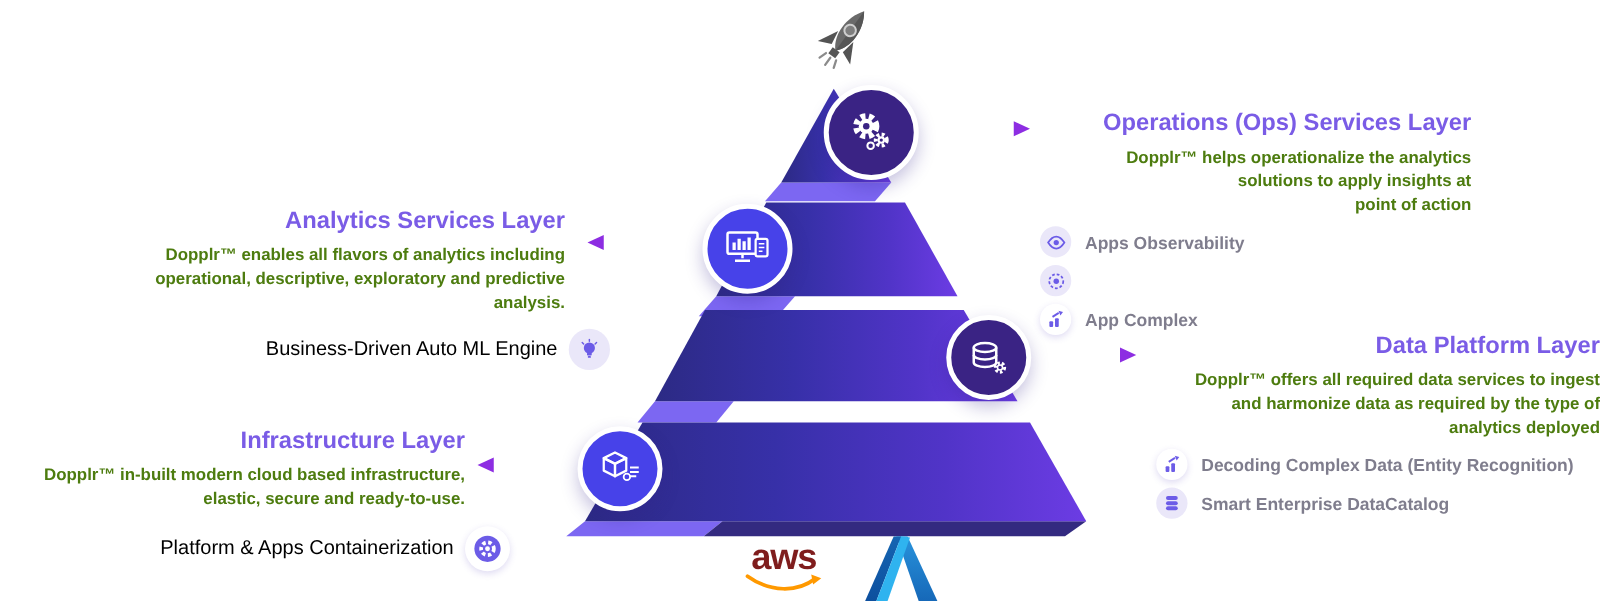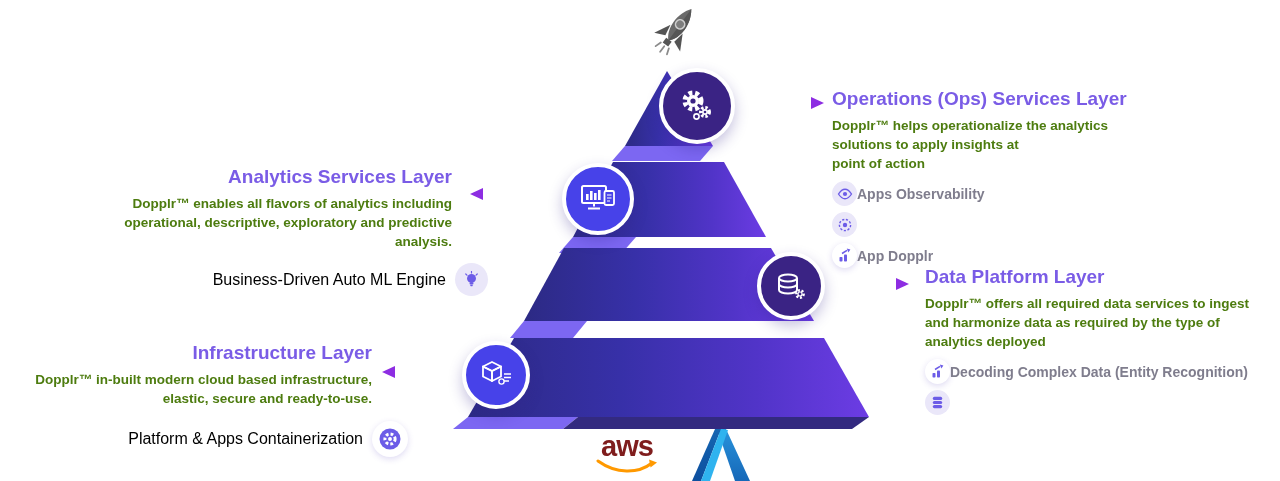--- a/index.html
+++ b/index.html
@@ -17,25 +17,25 @@
     box-shadow:0 6px 14px rgba(50,35,140,.28);
   }
   .badge.dark{background:#3a2384;}
   .badge.blue{background:#4742e9;}
   #badge-ops{left:659px;top:68px;width:68px;height:68px;}
   #badge-analytics{left:562px;top:163px;width:64px;height:64px;}
   #badge-data{left:757px;top:252px;width:60px;height:60px;}
   #badge-infra{left:462px;top:341px;width:60px;height:60px;}
 
   
-  .block{position:absolute;z-index:2;}
+  .block{position:absolute;z-index:2;text-align:right;}
   .block h2{margin:0 0 6px 0;font-size:19px;line-height:1.15;font-weight:bold;color:#7a5ce6;}
   .block .desc{margin:0;font-size:13.5px;line-height:1.42;font-weight:bold;color:#4d7c0f;white-space:pre-line;}
   .items{margin-top:8px;}
-  .item{display:flex;align-items:center;margin-top:6px;}
+  .item{display:flex;align-items:center;gap:11px;margin-top:6px;}
   .item .ilabel{font-size:14px;font-weight:bold;color:#7f7d8d;}
   .sicon{width:25px;height:25px;border-radius:50%;background:#eae7f9;display:flex;align-items:center;justify-content:center;flex:none;}
   .sicon.white{background:#ffffff;box-shadow:0 2px 6px rgba(90,70,190,.20);}
   .sicon.big{width:33px;height:33px;}
   .sicon.xbig{width:36px;height:36px;}
 
   #block-ops{left:832px;top:88px;width:345px;}
   #block-data{left:925px;top:266px;width:355px;}
   #block-analytics{right:828px;top:166px;width:420px;text-align:right;}
   #block-infra{right:908px;top:342px;width:372px;text-align:right;}
@@ -176,21 +176,21 @@
       </div>
       <div class="item">
         <span class="sicon white">
           <svg width="15" height="15" viewBox="0 0 15 15">
               <rect x="2.5" y="9" width="3" height="4.5" rx="0.8" fill="#6c5ce7"></rect>
               <rect x="7" y="6.5" width="3" height="7" rx="0.8" fill="#6c5ce7"></rect>
               <path d="M5,5.5 L10,2.3" stroke="#6c5ce7" stroke-width="1.5" fill="none"></path>
               <polygon points="9.8,0.6 13.4,1.5 11.3,4.4" fill="#6c5ce7"></polygon>
             </svg>
         </span>
-        <span class="ilabel">App Dopplr</span>
+        <span class="ilabel">App Complex</span>
       </div>
     </div>
   </div>
 
   <div class="block" id="block-data">
     <h2>Data Platform Layer</h2>
     <p class="desc">Dopplr™ offers all required data services to ingest
 and harmonize data as required by the type of
 analytics deployed</p>
     <div class="items">
@@ -206,20 +206,21 @@
         <span class="ilabel">Decoding Complex Data (Entity Recognition)</span>
       </div>
       <div class="item">
         <span class="sicon">
           <svg width="15" height="15" viewBox="0 0 15 15">
               <rect x="2.8" y="1.8" width="9.4" height="3.2" rx="1.6" fill="#6c5ce7"></rect>
               <rect x="2.8" y="5.9" width="9.4" height="3.2" rx="1.6" fill="#6c5ce7"></rect>
               <rect x="2.8" y="10" width="9.4" height="3.2" rx="1.6" fill="#6c5ce7"></rect>
             </svg>
         </span>
+        <span class="ilabel">Smart Enterprise DataCatalog</span>
       </div>
     </div>
   </div>
 
   <div class="block" id="block-infra">
     <h2>Infrastructure Layer</h2>
     <p class="desc">Dopplr™ in-built modern cloud based infrastructure,
 elastic, secure and ready-to-use.</p>
     <div class="rrow">
       <span class="ilabel">Platform &amp; Apps Containerization</span>

